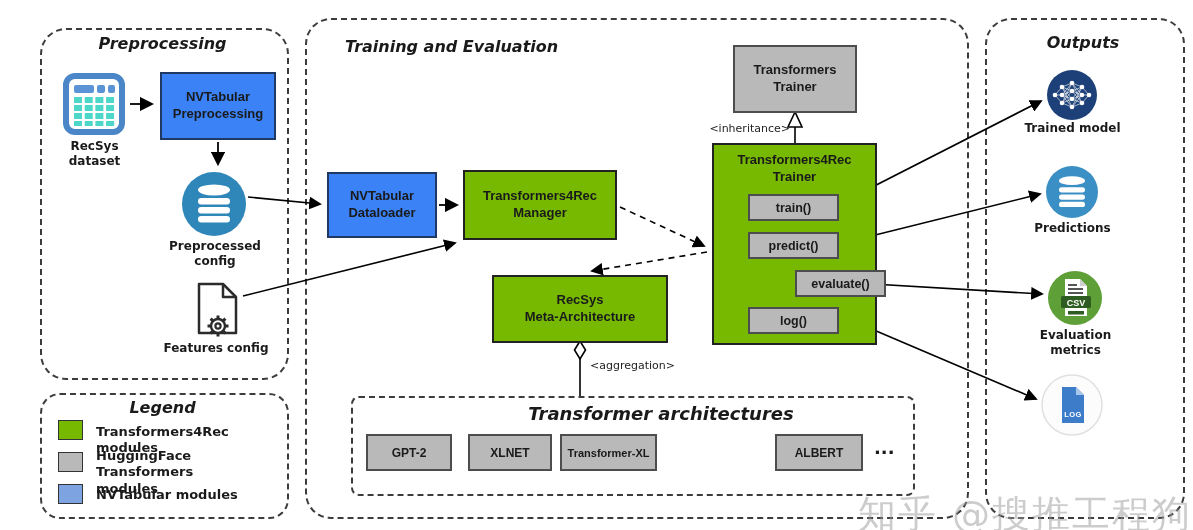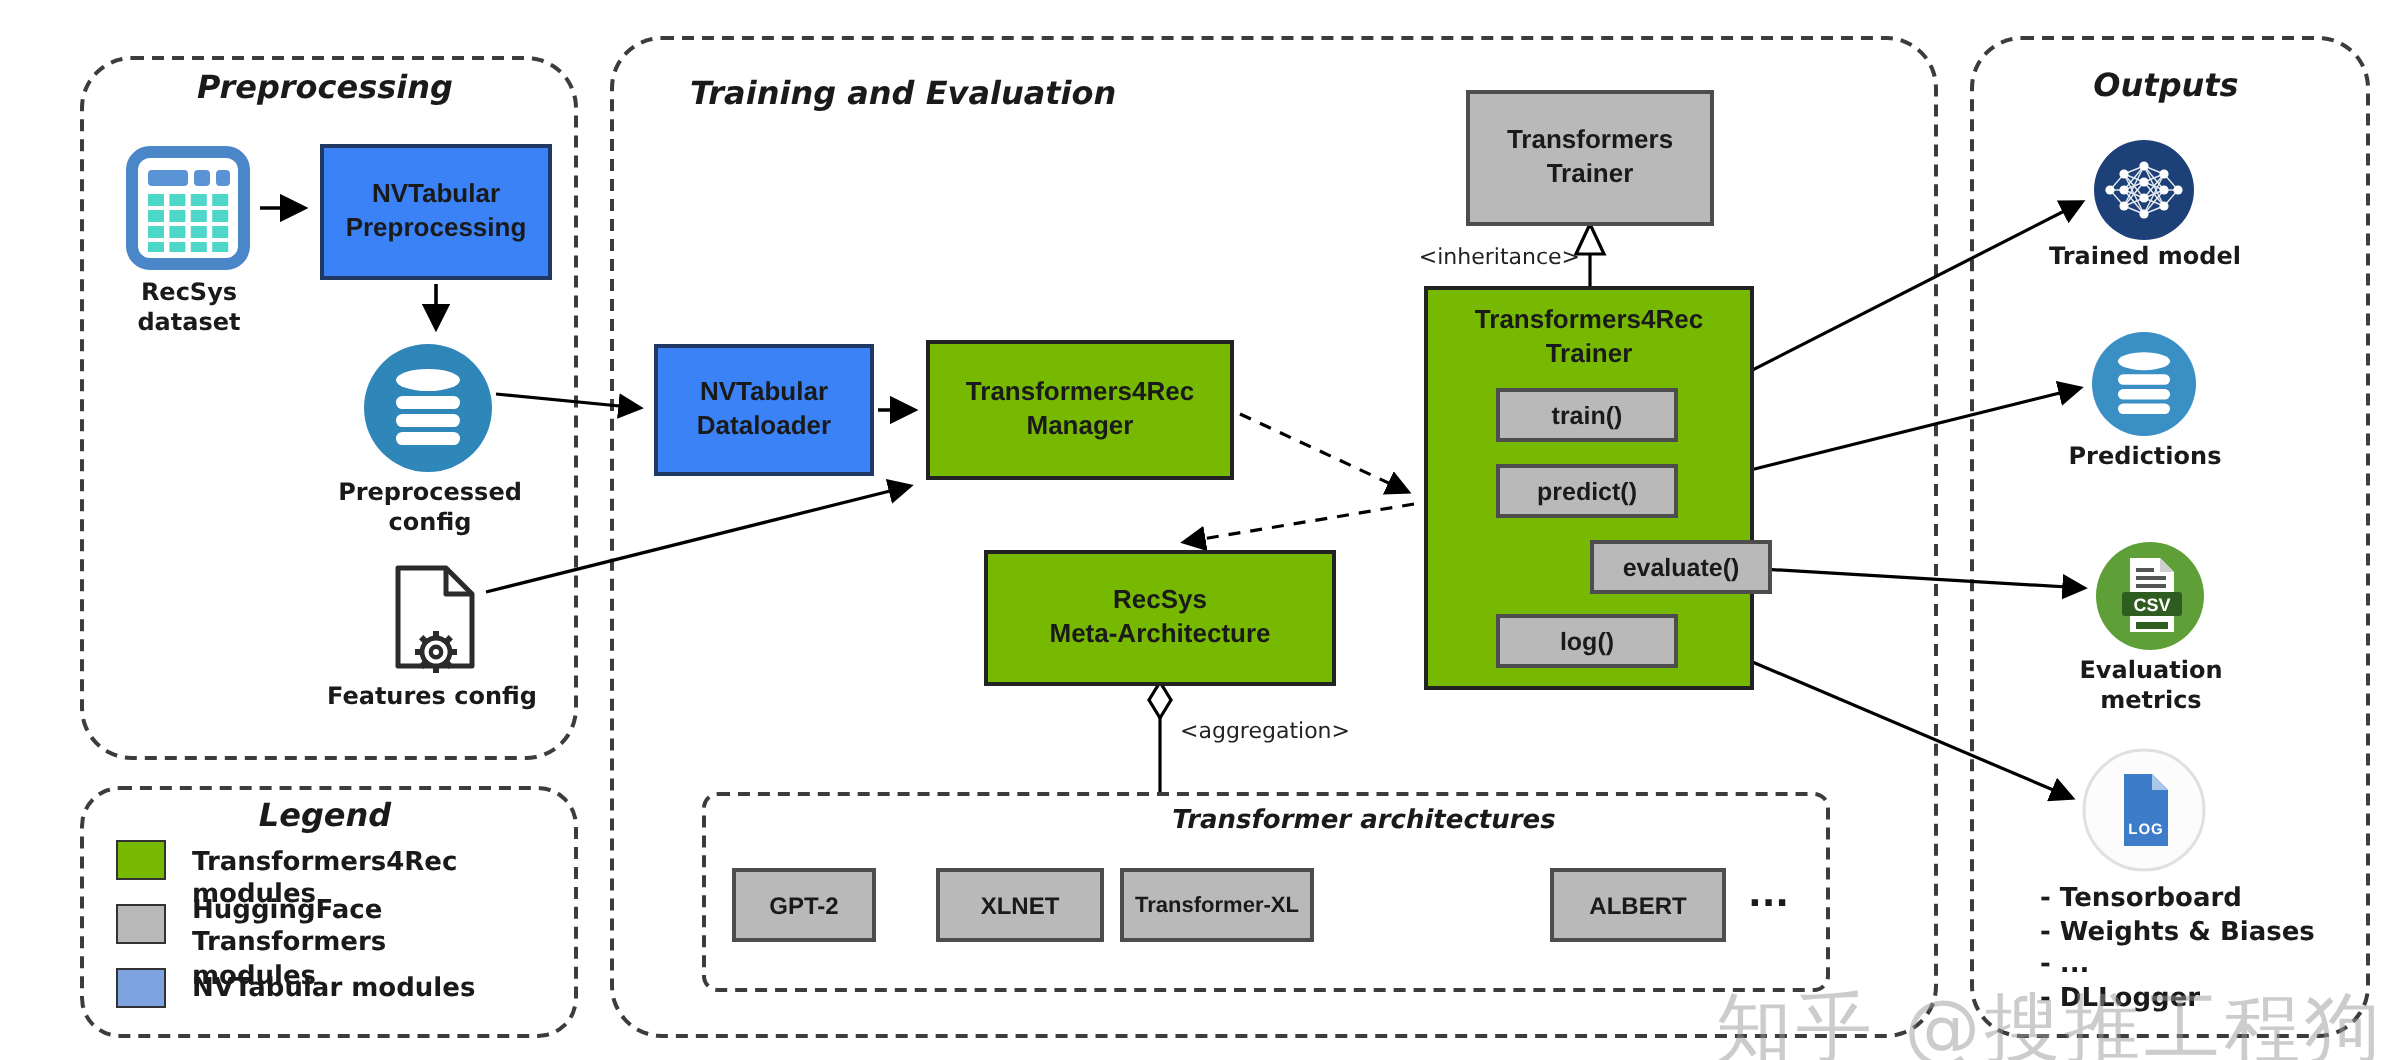--- a/index.html
+++ b/index.html
@@ -61,21 +61,21 @@
   <div class="panel" style="left:40px; top:28px; width:245px; height:348px;"></div>
   <div class="panel" style="left:305px; top:18px; width:660px; height:497px;"></div>
   <div class="panel" style="left:985px; top:18px; width:196px; height:497px;"></div>
   <div class="panel" style="left:40px; top:393px; width:245px; height:122px; border-radius:20px;"></div>
   <div class="arch-panel" style="left:351px; top:396px; width:560px; height:96px;"></div>
 
   <div class="sec-title center" style="left:40px; top:34px; width:245px;">Preprocessing</div>
   <div class="sec-title" style="left:345px; top:37px;">Training and Evaluation</div>
   <div class="sec-title center" style="left:985px; top:33px; width:196px;">Outputs</div>
   <div class="sec-title center" style="left:40px; top:398px; width:245px;">Legend</div>
-  <div class="sec-title center" style="left:359px; top:403px; width:560px; font-size:13px;padding-left:43px;">Transformer architectures</div>
+  <div class="sec-title center" style="left:338px; top:403px; width:560px; font-size:18px;padding-left:43px;">Transformer architectures</div>
 
   <svg class="overlay" width="1193" height="530" viewBox="0 0 1193 530">
     <defs>
       <marker id="arr" viewBox="0 0 10 10" refX="8.5" refY="5" markerWidth="8" markerHeight="8" orient="auto-start-reverse">
         <path d="M0,0 L10,5 L0,10 z" fill="#000"></path>
       </marker>
     </defs>
     <line x1="130" y1="104" x2="152" y2="104" stroke="#000" stroke-width="1.8" marker-end="url(#arr)"></line>
     <line x1="218" y1="142" x2="218" y2="164" stroke="#000" stroke-width="1.8" marker-end="url(#arr)"></line>
     <line x1="248" y1="197" x2="320" y2="204" stroke="#000" stroke-width="1.6" marker-end="url(#arr)"></line>
@@ -171,21 +171,21 @@
     <div class="method-btn" style="top:49px;">train()</div>
     <div class="method-btn" style="top:87px;">predict()</div>
     <div class="method-btn" style="top:125px;margin-left:47px;">evaluate()</div>
     <div class="method-btn" style="top:162px;">log()</div>
   </div>
 
   <div class="mod-box green" style="left:492px; top:275px; width:176px; height:68px;">RecSys
 Meta-Architecture</div>
   <div class="uml-label" style="left:590px; top:359px;">&lt;aggregation&gt;</div>
 
-  <div class="arch-item" style="left:366px; width:72px;">GPT-2</div>
+  <div class="arch-item" style="left:366px; width:86px;">GPT-2</div>
   <div class="arch-item" style="left:468px; width:84px;">XLNET</div>
   <div class="arch-item arch-xl" style="left:560px; width:97px;">Transformer-XL</div>
   <div class="arch-item" style="left:775px; width:88px;">ALBERT</div>
   <div class="ellipsis" style="left:874px; top:437px;">...</div>
 
   <div class="icon-abs" style="left:1047px; top:70px;">
     <svg width="50" height="50" viewBox="0 0 50 50">
       <circle cx="25" cy="25" r="25" fill="#1c4077"></circle>
       <g stroke="#fff" stroke-width="0.7" opacity="0.9">
         <line x1="8" y1="25" x2="15" y2="17"></line>
@@ -265,26 +265,20 @@
 metrics</div>
 
   <div class="icon-abs" style="left:1041px; top:374px;">
     <svg width="62" height="62" viewBox="0 0 62 62">
       <circle cx="31" cy="31" r="30" fill="#fcfcfc" stroke="#e0e0e0" stroke-width="1.5"></circle>
       <path d="M21,13 H35 L43,21 V49 H21 Z" fill="#3d7cc9"></path>
       <path d="M35,13 V21 H43 Z" fill="#a9c7ea"></path>
       <text x="32" y="43" font-family="Liberation Sans, sans-serif" font-size="7.5" font-weight="bold" fill="#fff" text-anchor="middle" letter-spacing="0.5">LOG</text>
     </svg>
   </div>
-  <div class="loggers">
-    <div>- Tensorboard</div>
-    <div>- Weights &amp; Biases</div>
-    <div>- ...</div>
-    <div>- DLLogger</div>
-  </div>
 
   <div class="legend-swatch" style="left:58px; top:420px; background:#76b900;"></div>
   <div class="legend-label" style="left:96px; top:424px; width:185px;">Transformers4Rec modules</div>
   <div class="legend-swatch" style="left:58px; top:452px; background:#b9b9b9;"></div>
   <div class="legend-label" style="left:96px; top:448px; width:185px;">HuggingFace Transformers
 modules</div>
   <div class="legend-swatch" style="left:58px; top:484px; background:#7da3e0;"></div>
   <div class="legend-label" style="left:96px; top:487px; width:185px;">NVTabular modules</div>
 
   <div class="watermark">知乎 @搜推工程狗</div>

